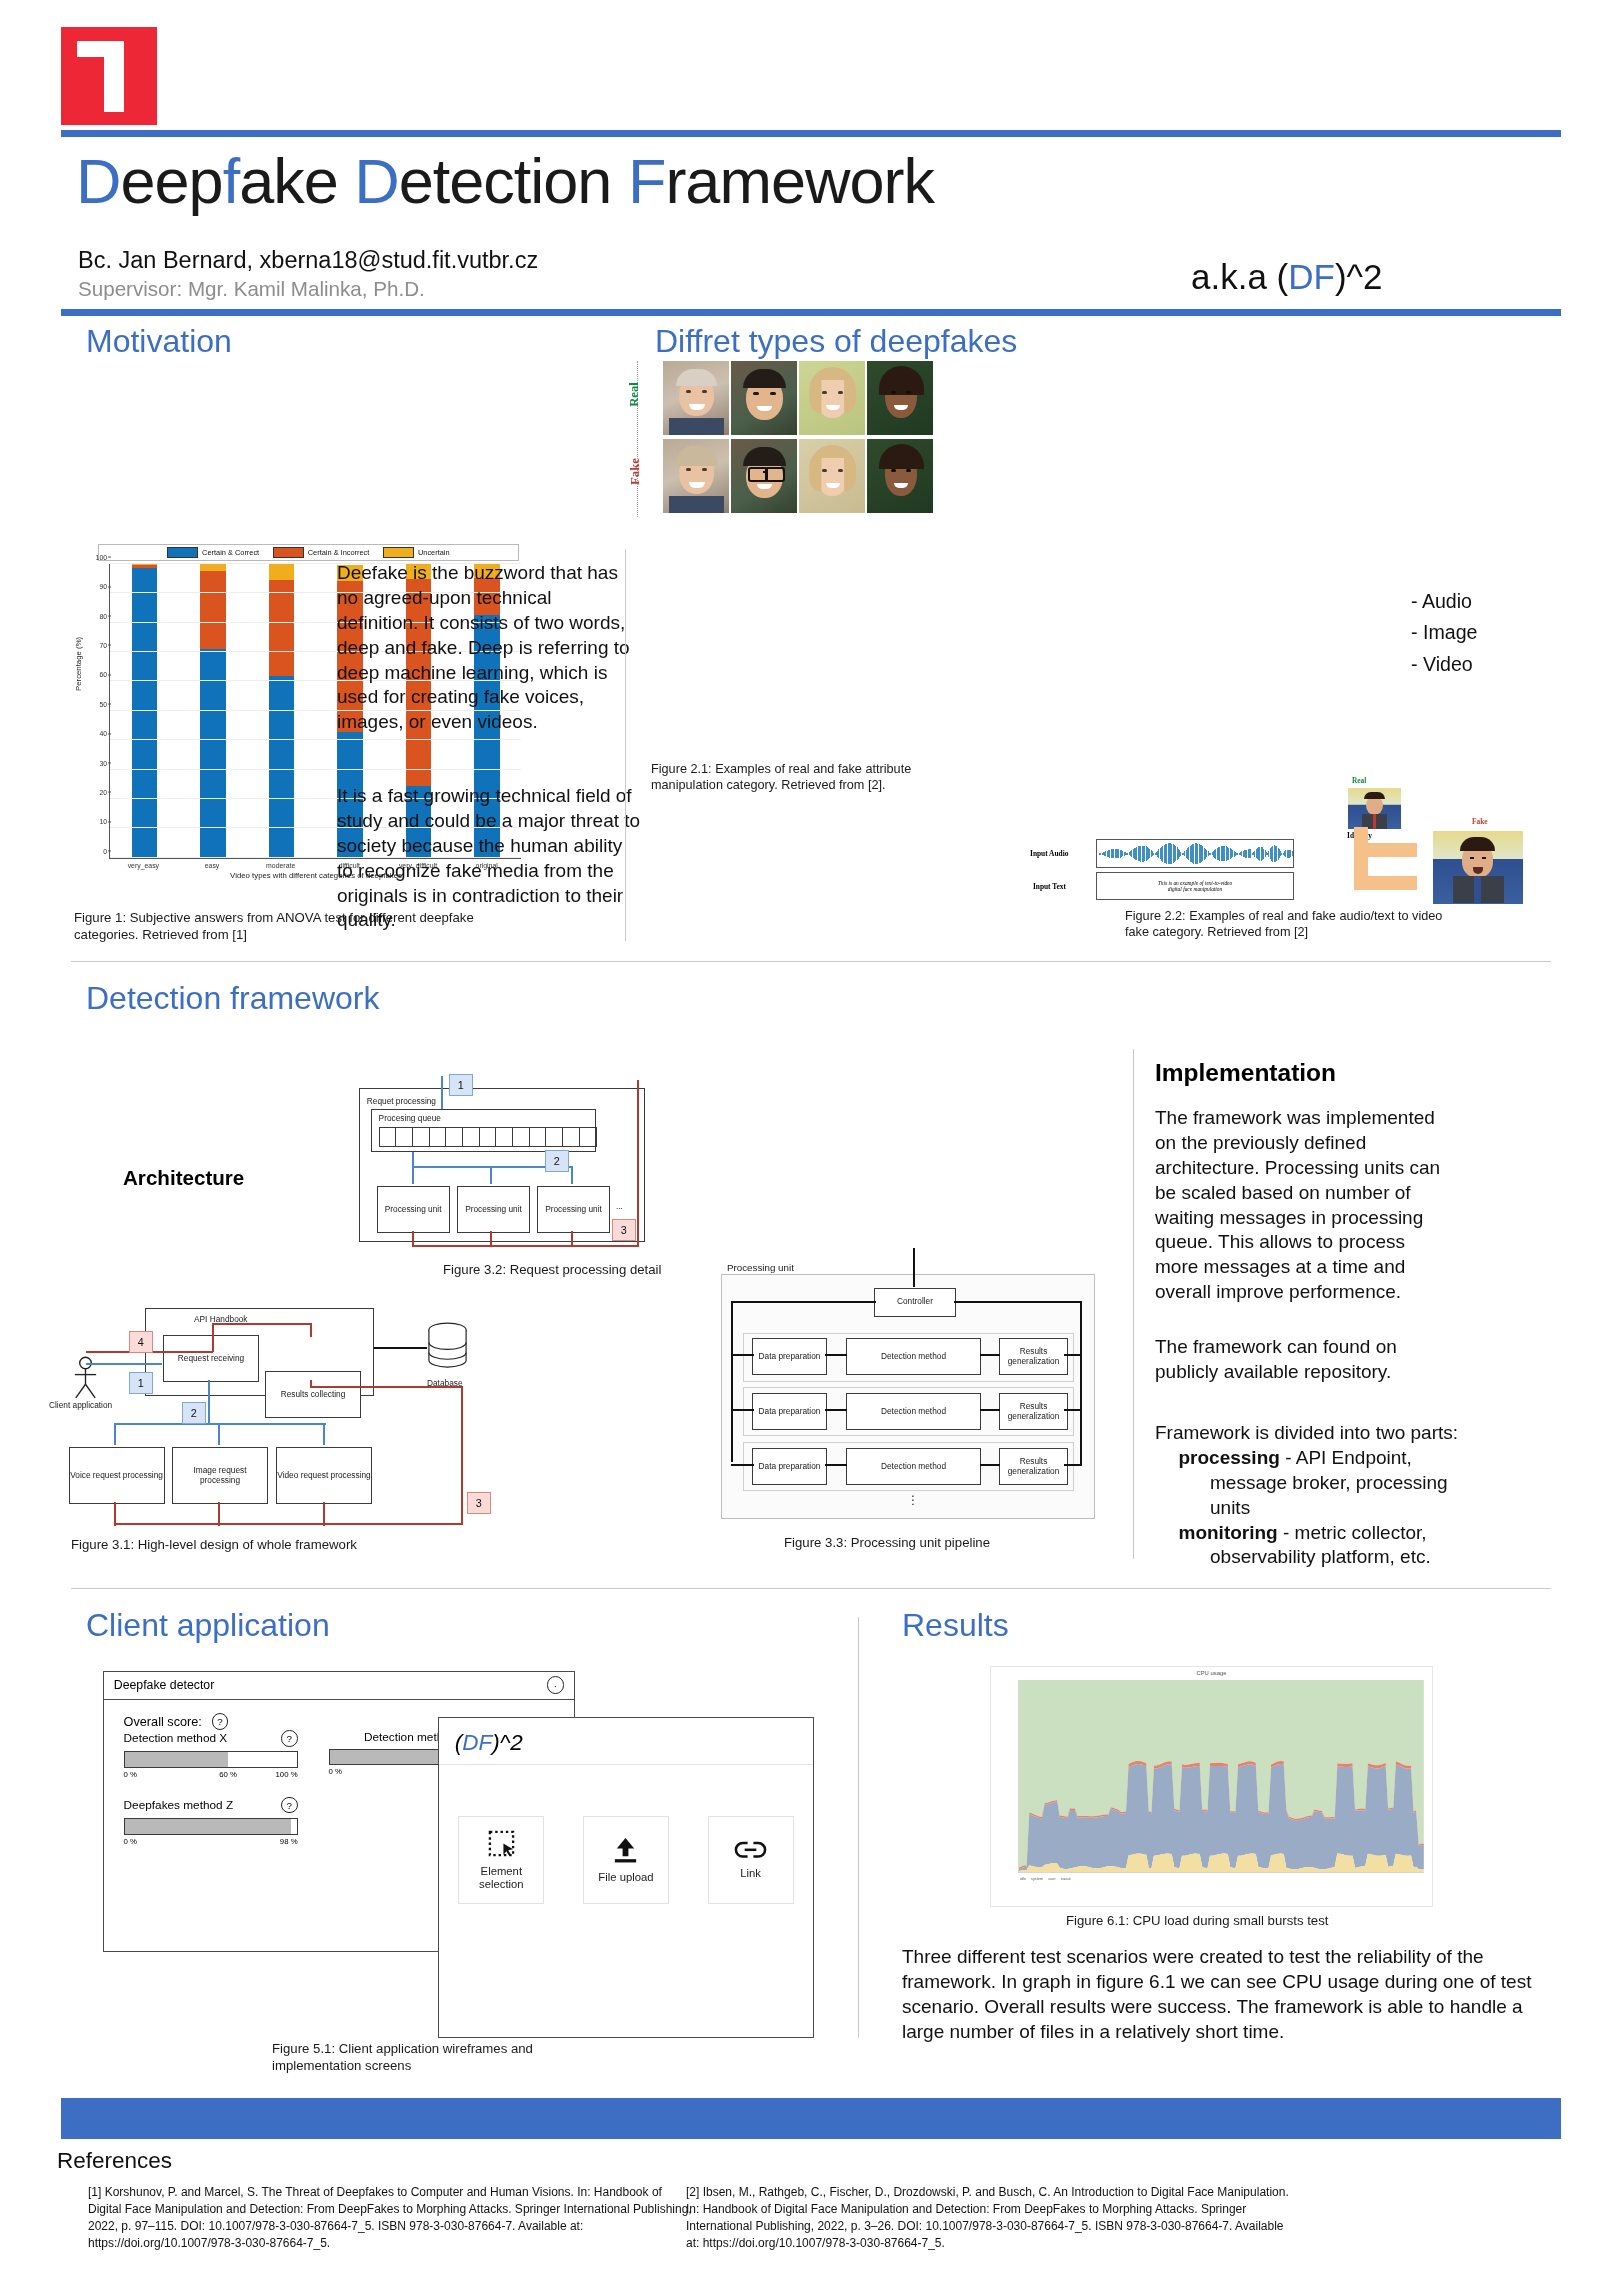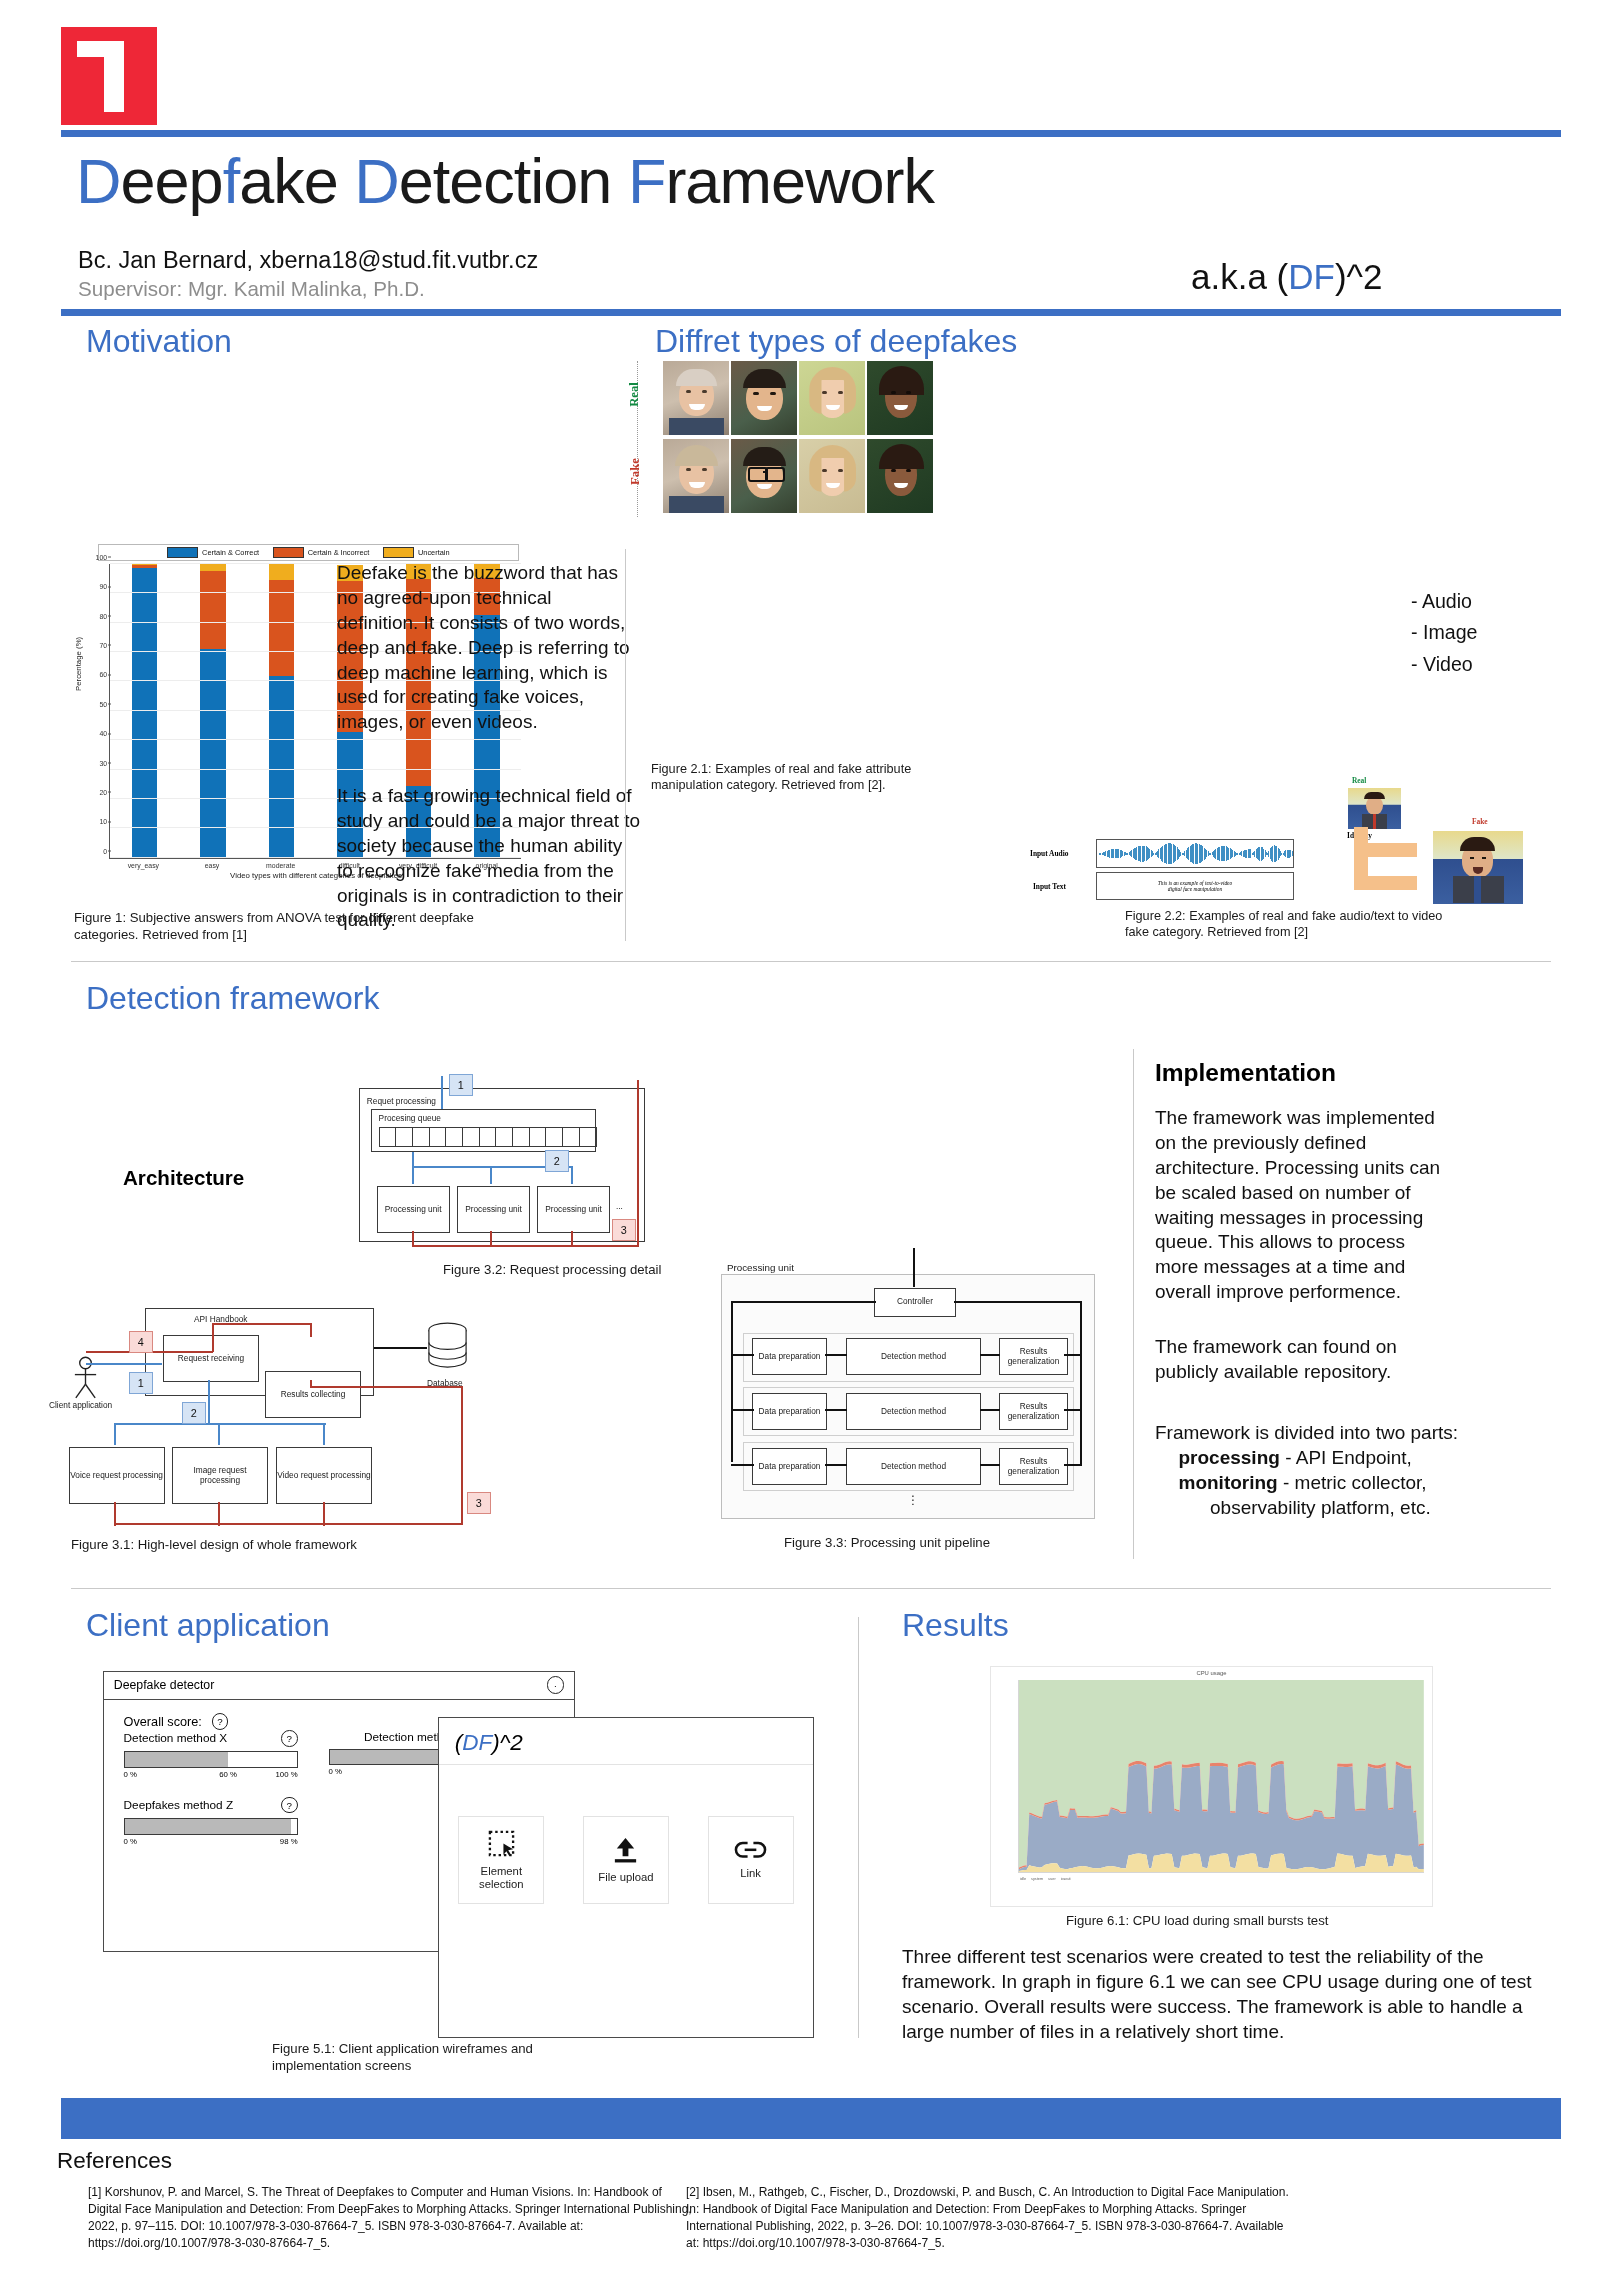--- a/index.html
+++ b/index.html
@@ -774,20 +774,21 @@
 <div class="cap" style="left:784px;top:1535px;font-size:13.2px;">Figure 3.3: Processing unit pipeline</div>
 
 <div class="vsep" style="left:1133px;top:1049px;height:510px;"></div>
 
 <div style="position:absolute;left:1155px;top:1059px;font-size:24.5px;font-weight:bold;">Implementation</div>
 <div class="body-txt" style="left:1155px;top:1106px;width:290px;">The framework was implemented on the previously defined architecture. Processing units can be scaled based on number of waiting messages in processing queue. This allows to process more messages at a time and overall improve performence.</div>
 <div class="body-txt" style="left:1155px;top:1335px;width:294px;">The framework can found on publicly available repository.</div>
 <div class="body-txt" style="left:1155px;top:1421px;width:304px;">
   <div>Framework is divided into two parts:</div>
   <div style="padding-left:23.5px;"><b>processing</b><span> - API Endpoint,</span></div>
+  <div style="padding-left:55px;">message broker, processing units</div>
   <div style="padding-left:23.5px;"><b>monitoring</b><span> - metric collector,</span></div>
   <div style="padding-left:55px;">observability platform, etc.</div>
 </div>
 
 <div class="hsep" style="left:71px;top:1588px;width:1480px;"></div>
 
 <div class="sec-h" style="left:86px;top:1607px;">Client application</div>
 
 <div class="wf" style="left:103px;top:1671px;width:470px;height:279px;">
   <div class="wf-bar">

